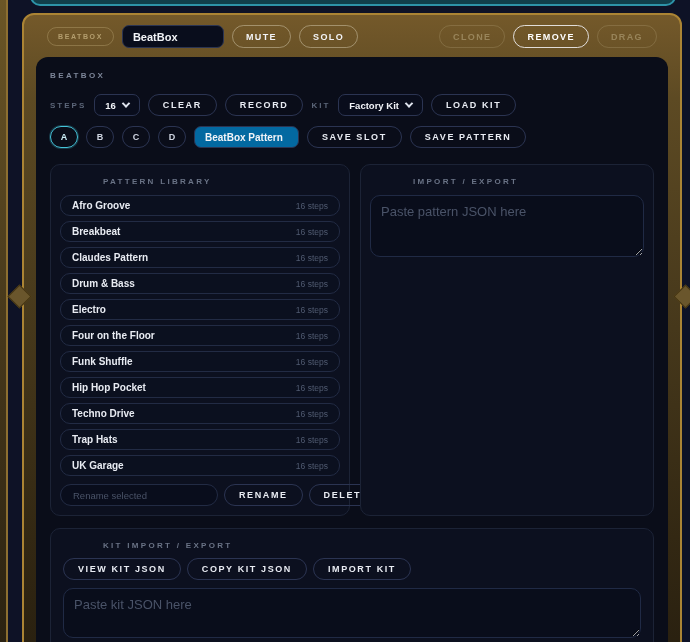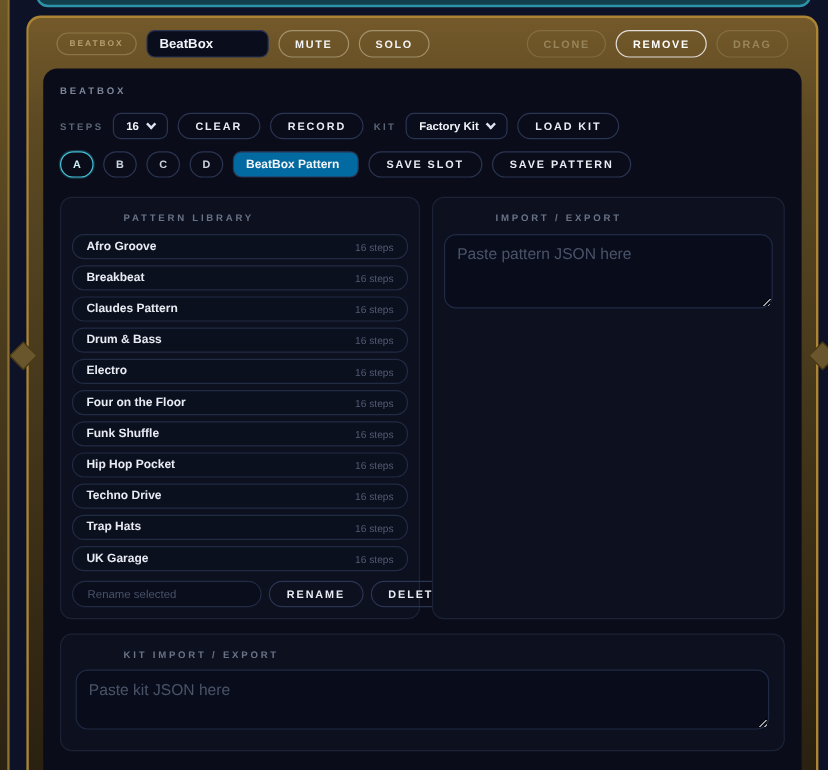--- a/index.html
+++ b/index.html
@@ -235,20 +235,25 @@
 
         <div class="panel">
           <div class="panel-header">IMPORT / EXPORT</div>
           <textarea class="pattern-ta" placeholder="Paste pattern JSON here" style=""></textarea>
         </div>
 
       </div>
 
       <div class="panel kit-panel">
         <div class="panel-header">KIT IMPORT / EXPORT</div>
+        <div class="btn-wrap">
+          <button class="btn">VIEW KIT JSON</button>
+          <button class="btn">COPY KIT JSON</button>
+          <button class="btn">IMPORT KIT</button>
+        </div>
         <textarea class="kit-ta" placeholder="Paste kit JSON here" style=""></textarea>
       </div>
 
     </div>
   </div>
 
   <div class="diamond left"></div>
   <div class="diamond right"></div>
 
 </div>

